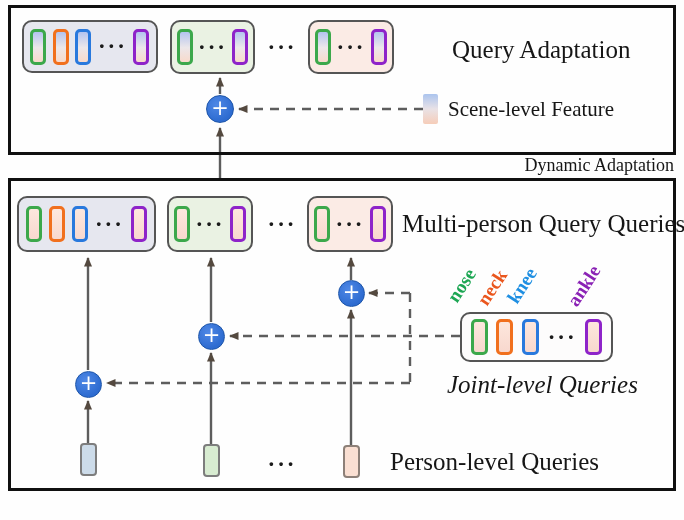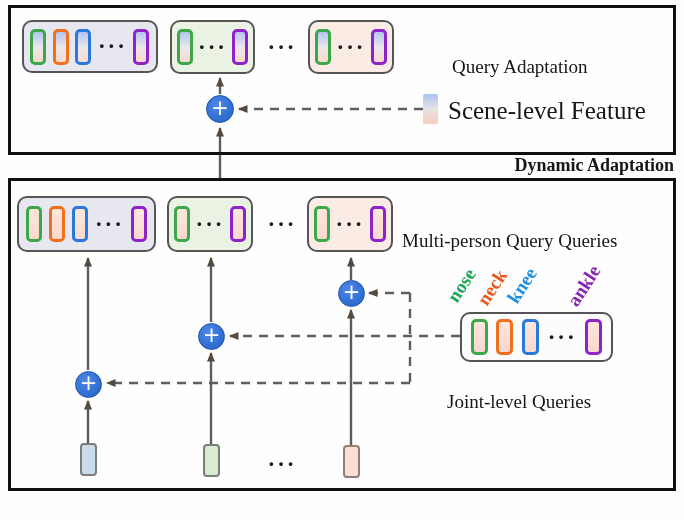--- a/index.html
+++ b/index.html
@@ -43,21 +43,21 @@
   .plus{
     position:absolute;width:27px;height:27px;border-radius:50%;z-index:3;
     background:radial-gradient(circle at 38% 34%,#4f88e6,var(--plus-blue,#2d6bd0) 70%);
     border:1px solid #1d55a9;box-sizing:border-box;
     color:#ffffff;display:flex;align-items:center;justify-content:center;
     font-family:"DejaVu Sans",sans-serif;font-size:21px;font-weight:400;line-height:1;
     padding-bottom:2px;
   }
 
   .label{position:absolute;z-index:2;white-space:nowrap;}
-  .lbl-big{font-size:19px;margin-top:20px;}
+  .lbl-big{font-size:25px;}
   .lbl-caption{font-size:18px;}
   .caption-right{right:10px;text-align:right;}
 
   .swatch{
     position:absolute;left:423px;top:94px;width:15px;height:30px;border-radius:2px;z-index:2;
     background:linear-gradient(180deg,#abc4ee 0%,#e9e2e6 50%,#f6cdb9 100%);
   }
 
   .joint-name{
     position:absolute;z-index:2;font-weight:700;font-size:19px;line-height:24px;
@@ -126,23 +126,23 @@
     <span class="token tok-purple fill-adapted"></span>
   </div>
 
   <span class="label lbl-big" style="left:452px;top:36px;">Query Adaptation</span>
 
   <div class="plus" style="left:206px;top:95px;width:28px;height:28px;">
       <span>+</span>
     </div>
 
   <span class="swatch"></span>
-  <span class="label" style="left:448px;top:97px;font-size:25px;">Scene-level Feature</span>
-
-  <span class="label lbl-caption caption-right" style="top:155px;font-weight:bold;">Dynamic Adaptation</span>
+  <span class="label" style="left:448px;top:97px;font-size:21px;">Scene-level Feature</span>
+
+  <span class="label lbl-caption caption-right" style="top:155px;">Dynamic Adaptation</span>
 
   <div class="panel panel-bottom"></div>
 
   <div class="group bg-gray" style="left:17px;top:196px;width:139px;height:56px;">
     <span class="token tok-green fill-peach"></span>
     <span class="token tok-orange fill-peach"></span>
     <span class="token tok-blue fill-peach"></span>
     <span class="dots">···</span>
     <span class="token tok-purple fill-peach"></span>
   </div>
@@ -169,32 +169,33 @@
   <span class="joint-name jn-ankle" style="left:582px;top:287px;">ankle</span>
 
   <div class="group bg-white joint-row" style="left:460px;top:312px;width:153px;height:50px;">
     <span class="token tok-green fill-peach"></span>
     <span class="token tok-orange fill-peach"></span>
     <span class="token tok-blue fill-peach"></span>
     <span class="dots">···</span>
     <span class="token tok-purple fill-peach"></span>
   </div>
 
-  <span class="label lbl-big" style="left:447px;top:371px;">Joint-level Queries</span>
+  <span class="label lbl-big" style="left:447px;top:371px;font-style:italic;">Joint-level Queries</span>
 
   <div class="plus" style="left:75px;top:371px;">
       <span>+</span>
     </div>
   <div class="plus" style="left:198px;top:323px;">
       <span>+</span>
     </div>
   <div class="plus" style="left:338px;top:280px;">
       <span>+</span>
     </div>
 
   <span class="person-token pt-1" style="left:80px;top:443px;"></span>
   <span class="person-token pt-2" style="left:203px;top:444px;"></span>
   <span class="dots dots-free" style="left:266px;top:453px;">···</span>
   <span class="person-token pt-3" style="left:343px;top:445px;"></span>
 
+  <span class="label lbl-big" style="left:390px;top:448px;">Person-level Queries</span>
 
 
 </div>
 
 </body></html>

